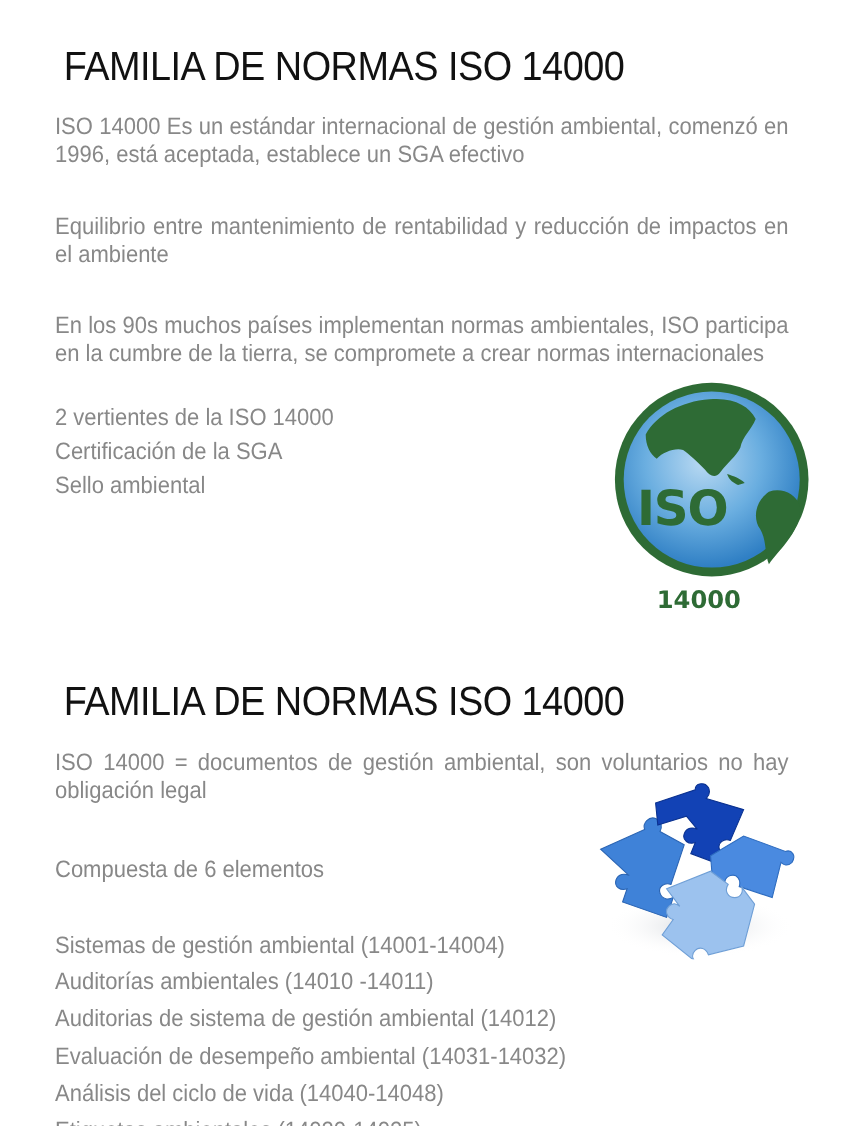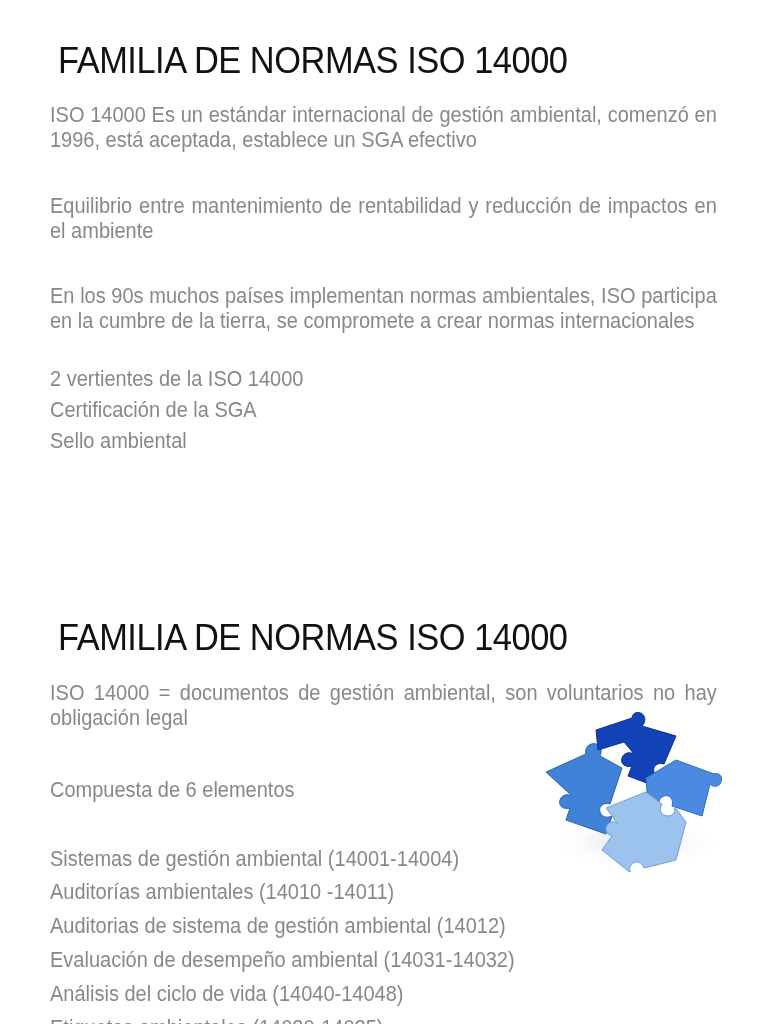--- a/index.html
+++ b/index.html
@@ -83,20 +83,41 @@
   <h1 class="title" style="margin:0;font-weight:normal;">FAMILIA DE NORMAS ISO 14000</h1>
 
   <p class="para" style="top:103px;margin:0;">ISO 14000 Es un estándar internacional de gestión ambiental, comenzó en 1996, está aceptada, establece un SGA efectivo</p>
   <p class="para" style="top:194px;margin:0;">Equilibrio entre mantenimiento de rentabilidad y reducción de impactos en el ambiente</p>
   <p class="para" style="top:284px;margin:0;">En los 90s muchos países implementan normas ambientales, ISO participa en la cumbre de la tierra, se compromete a crear normas internacionales</p>
 
   <div class="line" style="top:367px;">2 vertientes de la ISO 14000</div>
   <div class="line" style="top:398px;">Certificación de la SGA</div>
   <div class="line" style="top:429px;">Sello ambiental</div>
 
+  <div class="iso-logo">
+    <svg width="184" height="215" viewBox="0 0 184 215">
+      <defs>
+        <radialGradient id="ocean" cx="45%" cy="40%" r="60%">
+          <stop offset="0%" stop-color="#b9d9f2"></stop>
+          <stop offset="55%" stop-color="#6aaee0"></stop>
+          <stop offset="100%" stop-color="#2f7fc4"></stop>
+        </radialGradient>
+      </defs>
+      <circle cx="90" cy="89" r="88" fill="#2e6b35"></circle>
+      <circle cx="90" cy="89" r="80" fill="url(#ocean)"></circle>
+
+      <path d="M30 48 C40 30 62 18 88 16 C110 14 124 22 130 34 C126 44 118 50 116 60 C112 68 104 74 98 82 C94 88 88 86 84 80 C76 72 70 66 64 62 C56 60 46 64 40 70 C34 66 30 58 30 48 Z" fill="#2e6b35"></path>
+      <path d="M104 84 C110 86 116 88 120 92 L114 94 C110 92 106 90 104 84 Z" fill="#2e6b35"></path>
+
+      <path d="M142 100 C154 96 166 102 170 112 C172 124 166 136 158 146 C152 154 146 160 142 166 C138 156 140 144 134 134 C128 126 128 110 142 100 Z" fill="#2e6b35"></path>
+
+      <text x="22" y="130" font-family="DejaVu Sans, sans-serif" font-weight="bold" font-size="44" fill="#2e6b35" letter-spacing="-1">ISO</text>
+      <text x="40" y="206" font-family="DejaVu Sans, sans-serif" font-weight="bold" font-size="22" fill="#2e6b35">14000</text>
+    </svg>
+  </div>
 </section>
 
 <section class="slide slide-2">
   <h1 class="title" style="margin:0;font-weight:normal;">FAMILIA DE NORMAS ISO 14000</h1>
 
   <p class="para" style="top:81px;margin:0;">ISO 14000 = documentos de gestión ambiental, son voluntarios no hay obligación legal</p>
 
   <div class="line" style="top:178px;">Compuesta de 6 elementos</div>
   <div class="line" style="top:247px;">Sistemas de gestión ambiental (14001-14004)</div>
   <div class="line" style="top:280px;">Auditorías ambientales (14010 -14011)</div>

